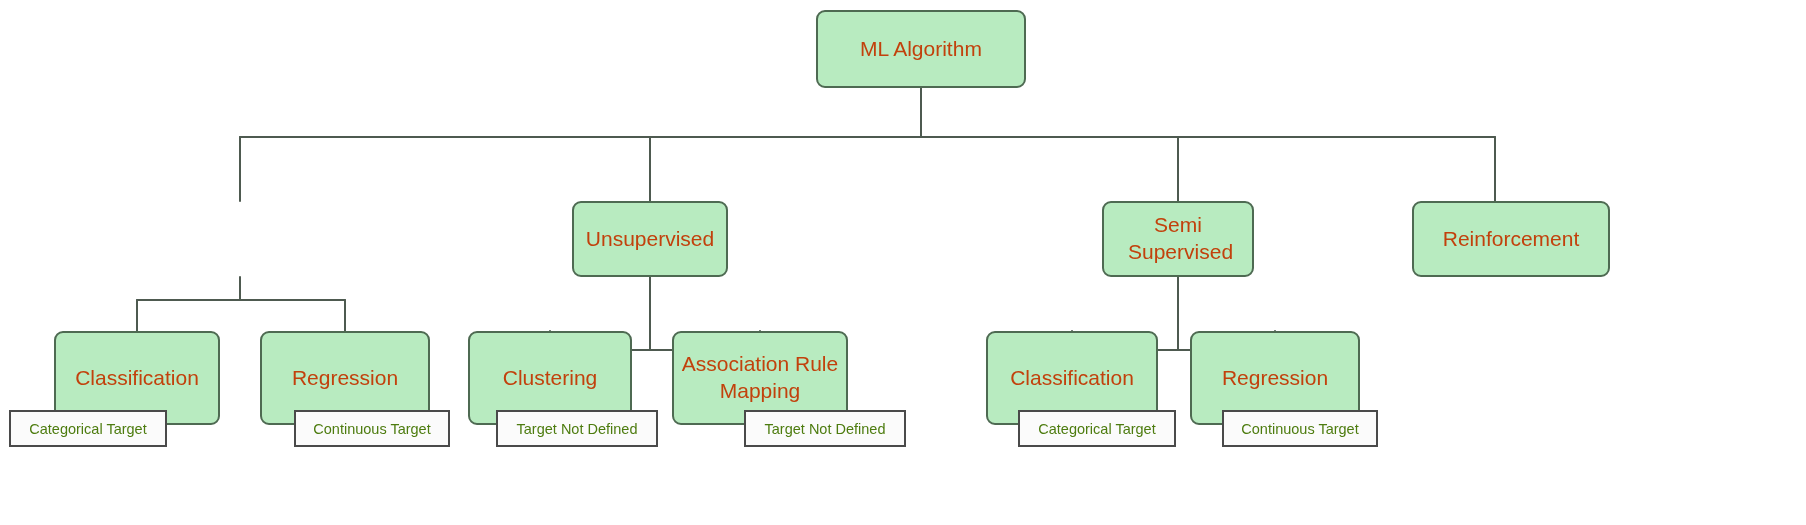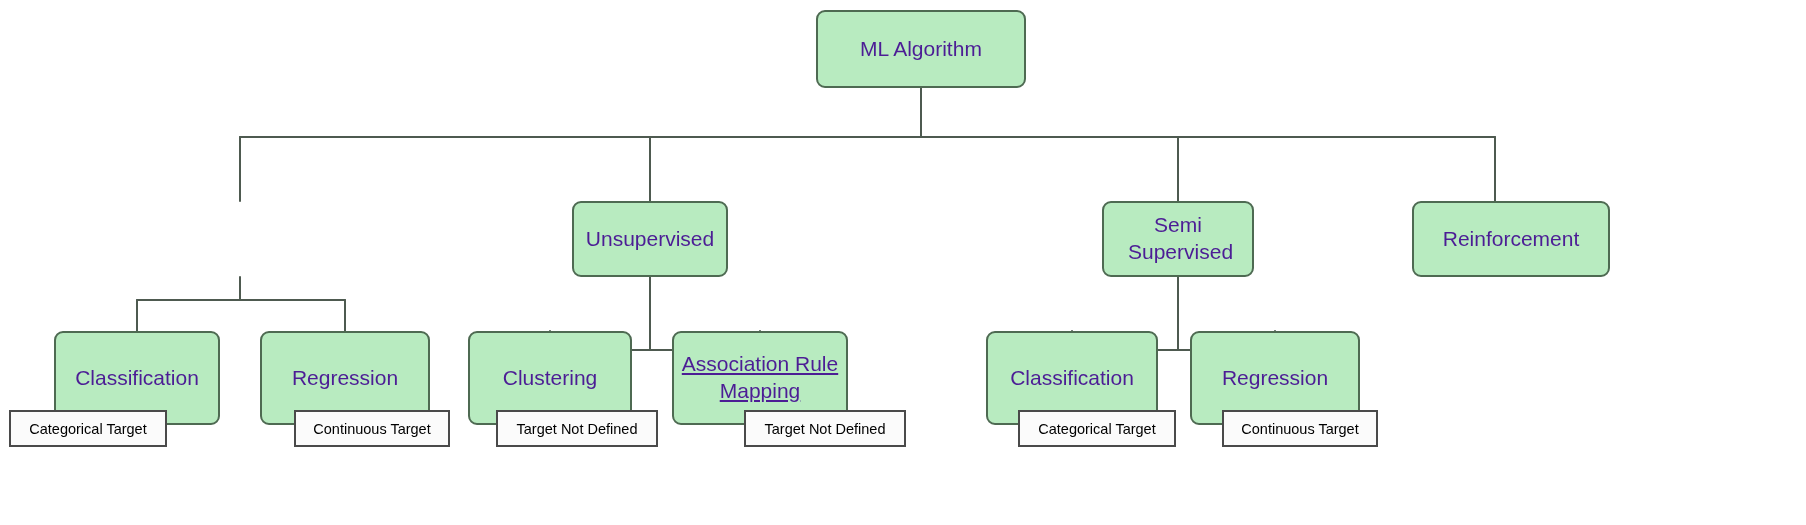--- a/index.html
+++ b/index.html
@@ -26,21 +26,21 @@
     width: 1806px;
     height: 525px;
     pointer-events: none;
   }
   .node {
     position: absolute;
     box-sizing: border-box;
     background: #b8ebc0;
     border: 2px solid #4e6a52;
     border-radius: 9px;
-    color: #4c1d95;
+    color: #c2410c;
     display: flex;
     align-items: center;
     justify-content: center;
     text-align: center;
     line-height: 1.28;
     z-index: 2;
   }
   .node.level-1 {
     font-size: 21px;
   }
@@ -49,21 +49,21 @@
   }
   .node.level-3 {
     font-size: 21px;
   }
   .tag {
     position: absolute;
     box-sizing: border-box;
     background: #fbfbfb;
     border: 2px solid #4a4a4a;
     border-radius: 0;
-    color: #000000;
+    color: #4d7c0f;
     font-size: 14.5px;
     display: flex;
     align-items: center;
     justify-content: center;
     text-align: center;
     white-space: nowrap;
     z-index: 3;
   }
 </style>
 </head>
@@ -121,21 +121,21 @@
     <span>Classification</span>
   </div>
   <div class="node level-3" style="left:260px; top:331px; width:170px; height:94px;">
     <span>Regression</span>
   </div>
 
   <div class="node level-3" style="left:468px; top:331px; width:164px; height:94px;">
     <span>Clustering</span>
   </div>
   <div class="node level-3" style="left:672px; top:331px; width:176px; height:94px;">
-    <span style="max-width:160px;text-decoration:underline;">Association Rule Mapping</span>
+    <span style="max-width:160px;">Association Rule Mapping</span>
   </div>
 
   <div class="node level-3" style="left:986px; top:331px; width:172px; height:94px;">
     <span>Classification</span>
   </div>
   <div class="node level-3" style="left:1190px; top:331px; width:170px; height:94px;">
     <span>Regression</span>
   </div>
 
   <div class="tag" style="left:9px; top:410px; width:158px; height:37px;">

